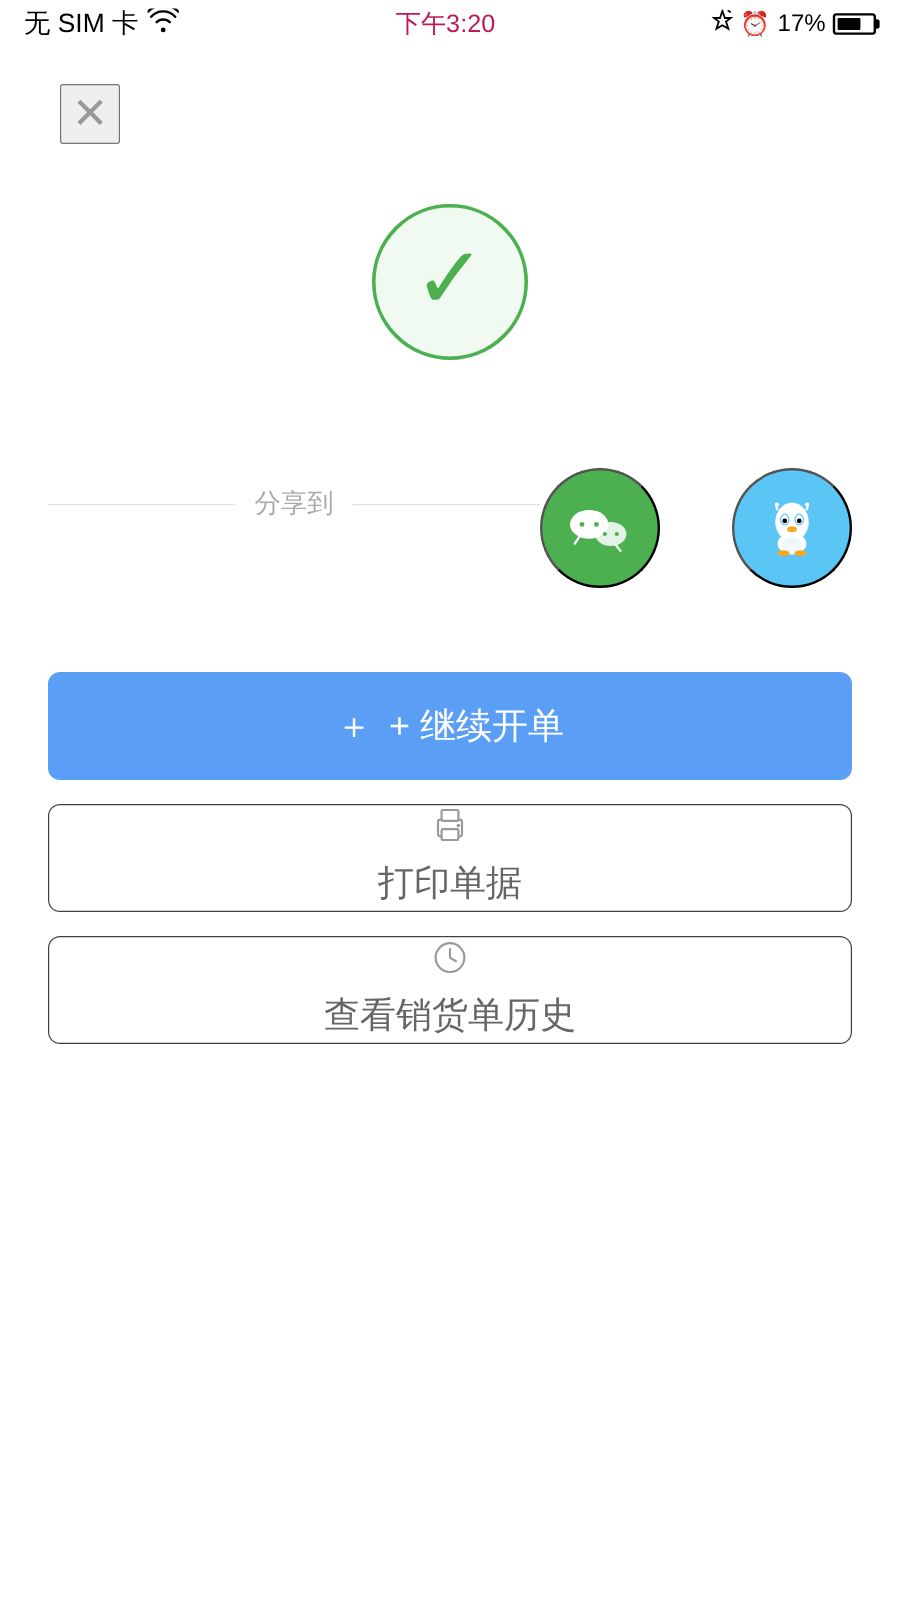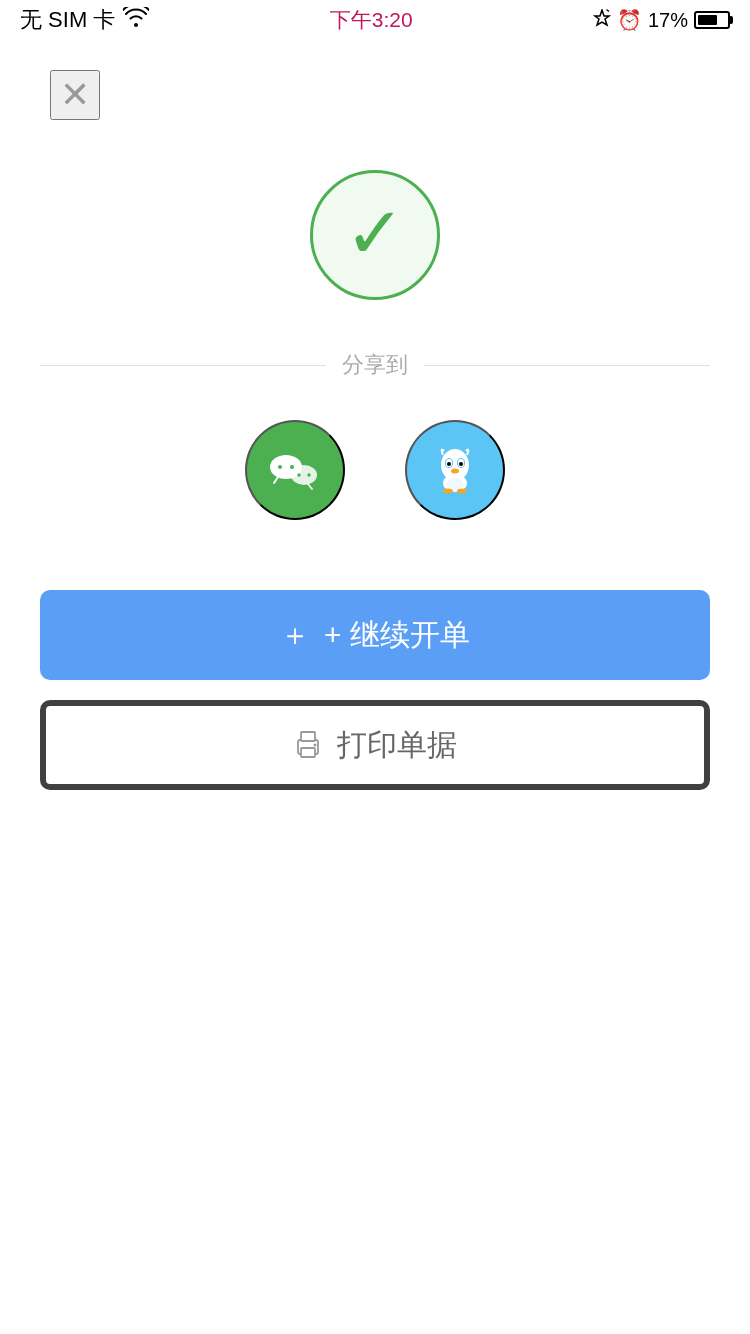--- a/index.html
+++ b/index.html
@@ -127,21 +127,21 @@
       font-weight: 500;
       color: #333;
       letter-spacing: 2px;
     }
 
     
     .share-section {
       width: 100%;
       margin-top: 50px;
       display: flex;
-      flex-direction: column;
+      flex-direction: row;
       align-items: center;
     }
     .divider-row {
       width: 100%;
       display: flex;
       align-items: center;
       gap: 16px;
     }
     .divider-line {
       flex: 1;
@@ -204,21 +204,22 @@
       font-size: 30px;
       cursor: pointer;
     }
     .action-btn.primary {
       background: #5b9ef5;
       color: #fff;
     }
     .action-btn.secondary {
       background: #fff;
       color: #666;
-      border: 6px solid #404040;
+      border: 1px solid #404040;
+      flex-direction: column;
     }
     .btn-icon {
       font-size: 30px;
       display: flex;
       align-items: center;
     }
   </style>
 </head>
 <body>
 
@@ -327,15 +328,24 @@
         <svg width="30" height="28" viewBox="0 0 30 28" fill="none" xmlns="http://www.w3.org/2000/svg">
           <rect x="5" y="9" width="20" height="14" rx="2" stroke="#999" stroke-width="1.8"></rect>
           <rect x="8" y="1" width="14" height="9" rx="1" fill="white" stroke="#999" stroke-width="1.8"></rect>
           <rect x="8" y="17" width="14" height="9" rx="1" fill="white" stroke="#999" stroke-width="1.8"></rect>
           <circle cx="22" cy="14" r="1.5" fill="#999"></circle>
         </svg>
       </span>
       <span>打印单据</span>
     </button>
 
+    <button class="action-btn secondary">
+      <span class="btn-icon">
+        <svg width="28" height="28" viewBox="0 0 28 28" fill="none" xmlns="http://www.w3.org/2000/svg">
+          <circle cx="14" cy="14" r="12" stroke="#999" stroke-width="1.8"></circle>
+          <path d="M14 7v7l5 3" stroke="#999" stroke-width="1.8" stroke-linecap="round"></path>
+        </svg>
+      </span>
+      <span>查看销货单历史</span>
+    </button>
   </div>
 
 </div>
 
 </body></html>

